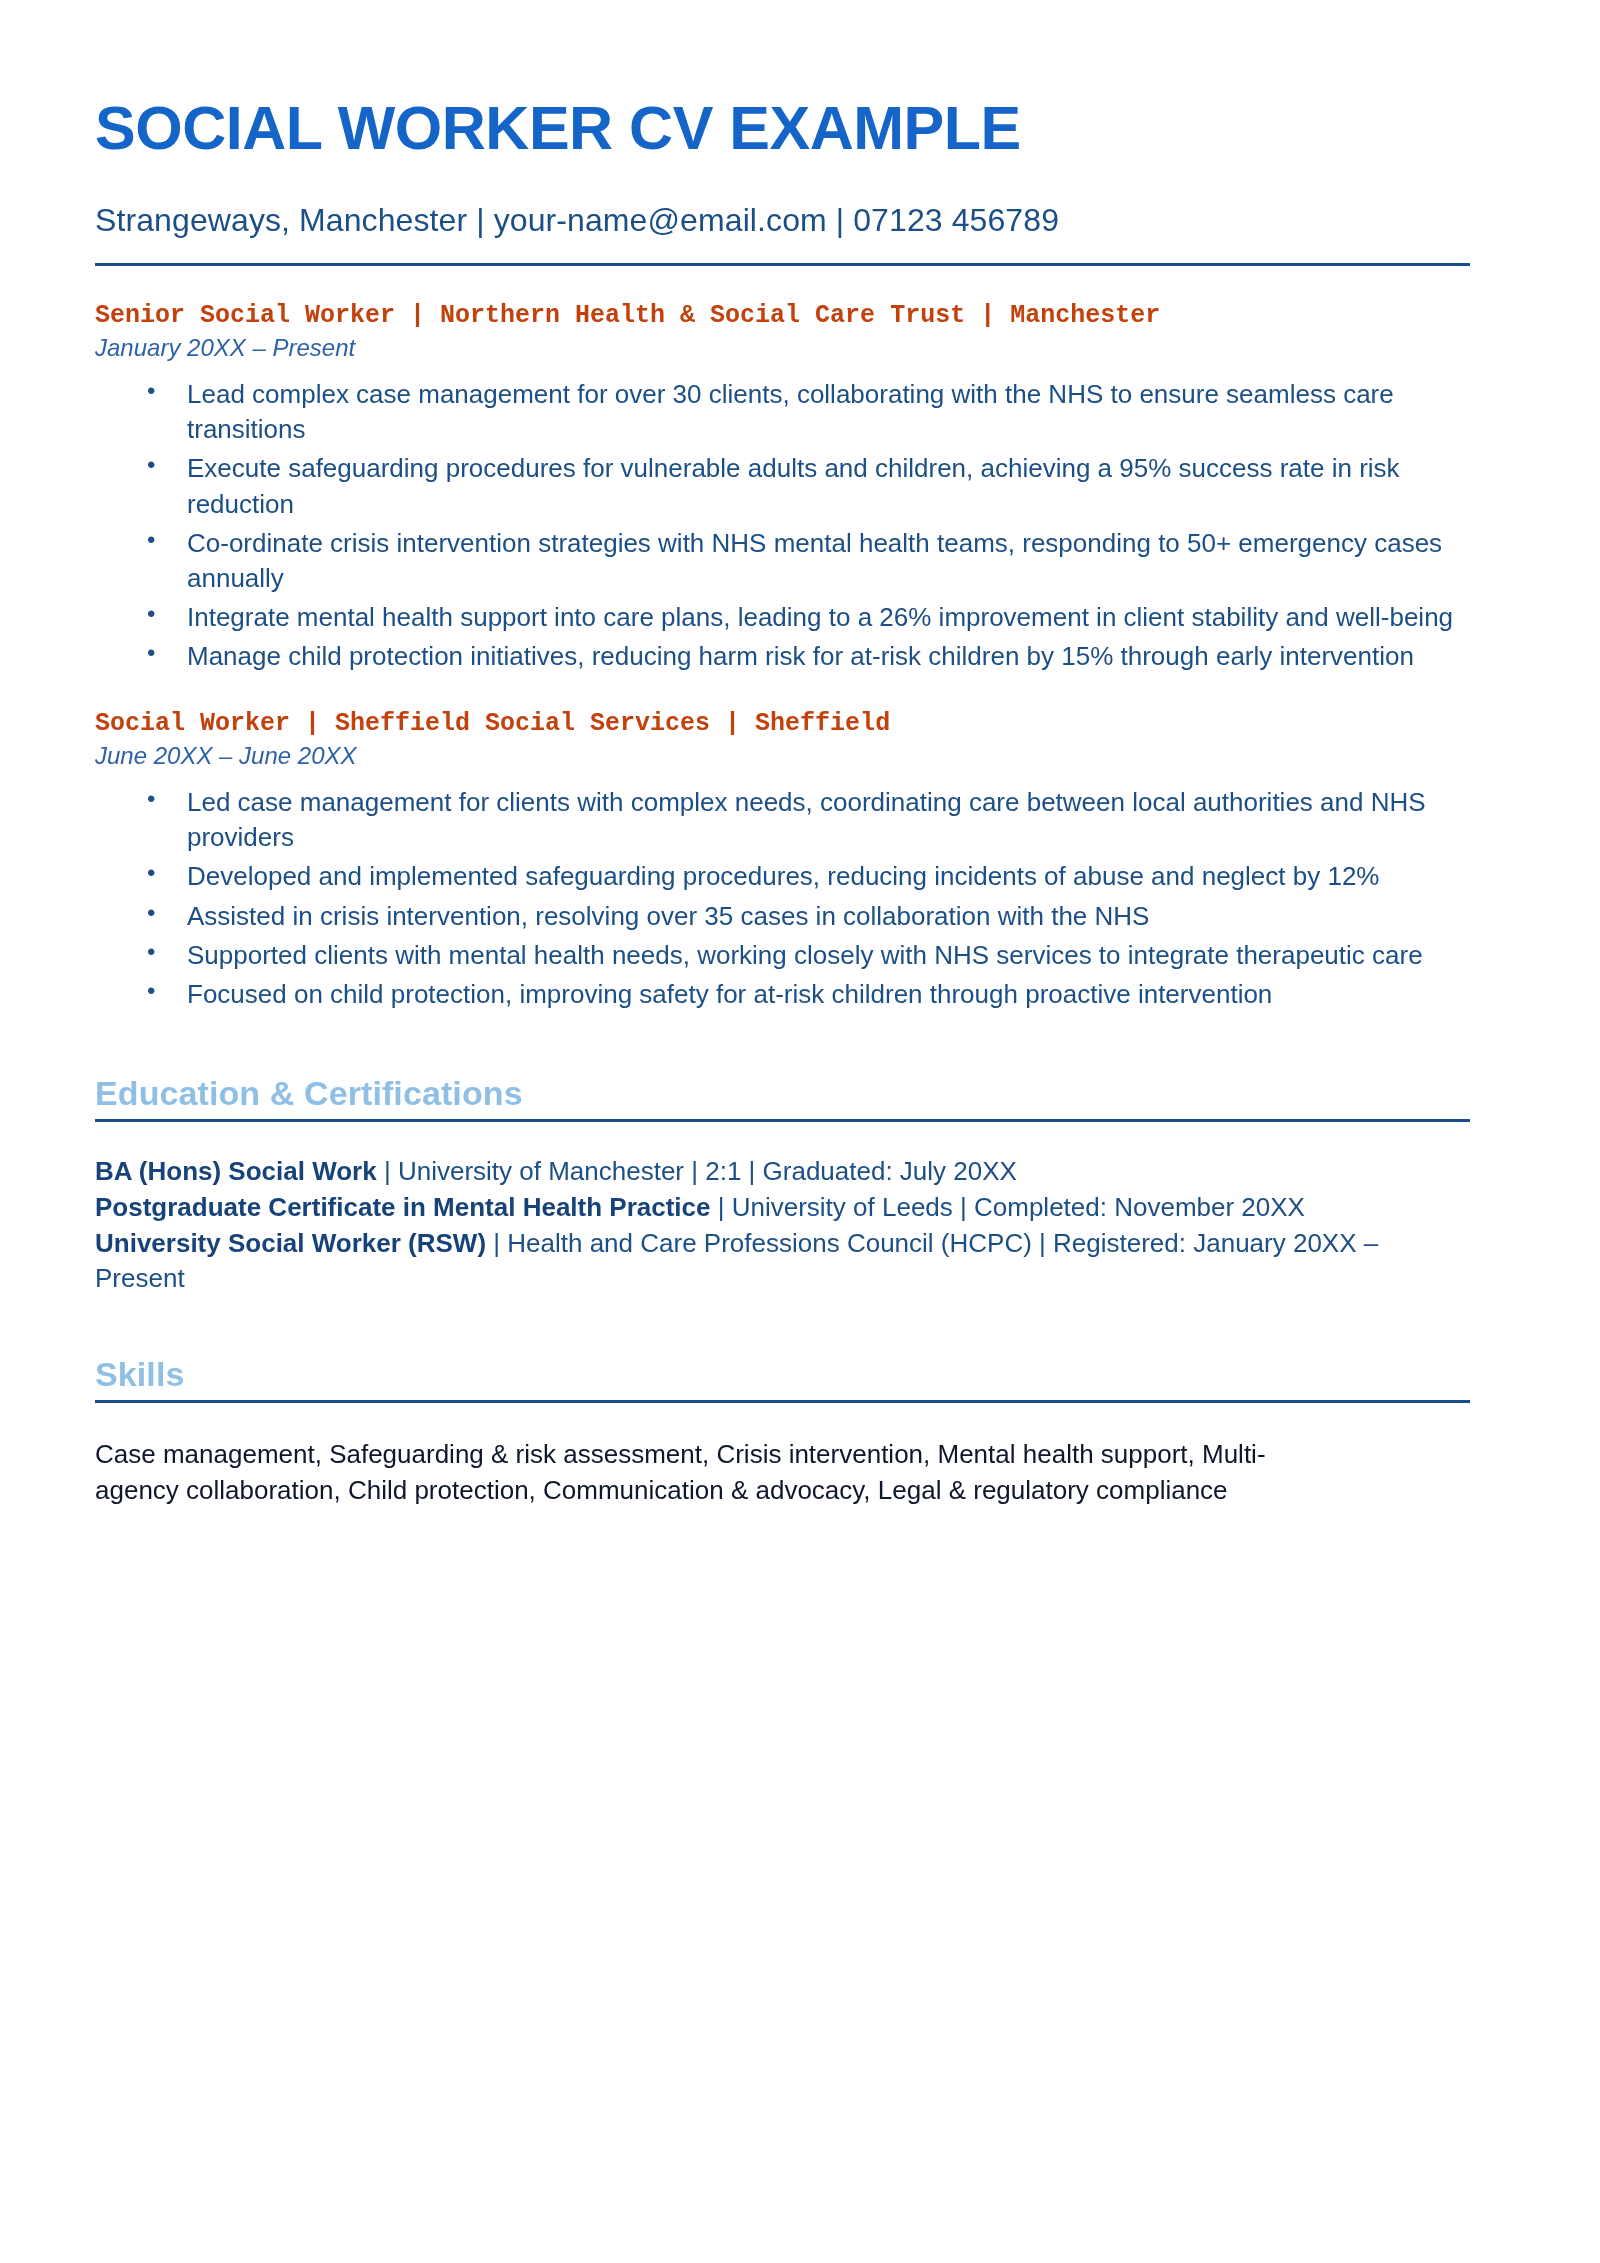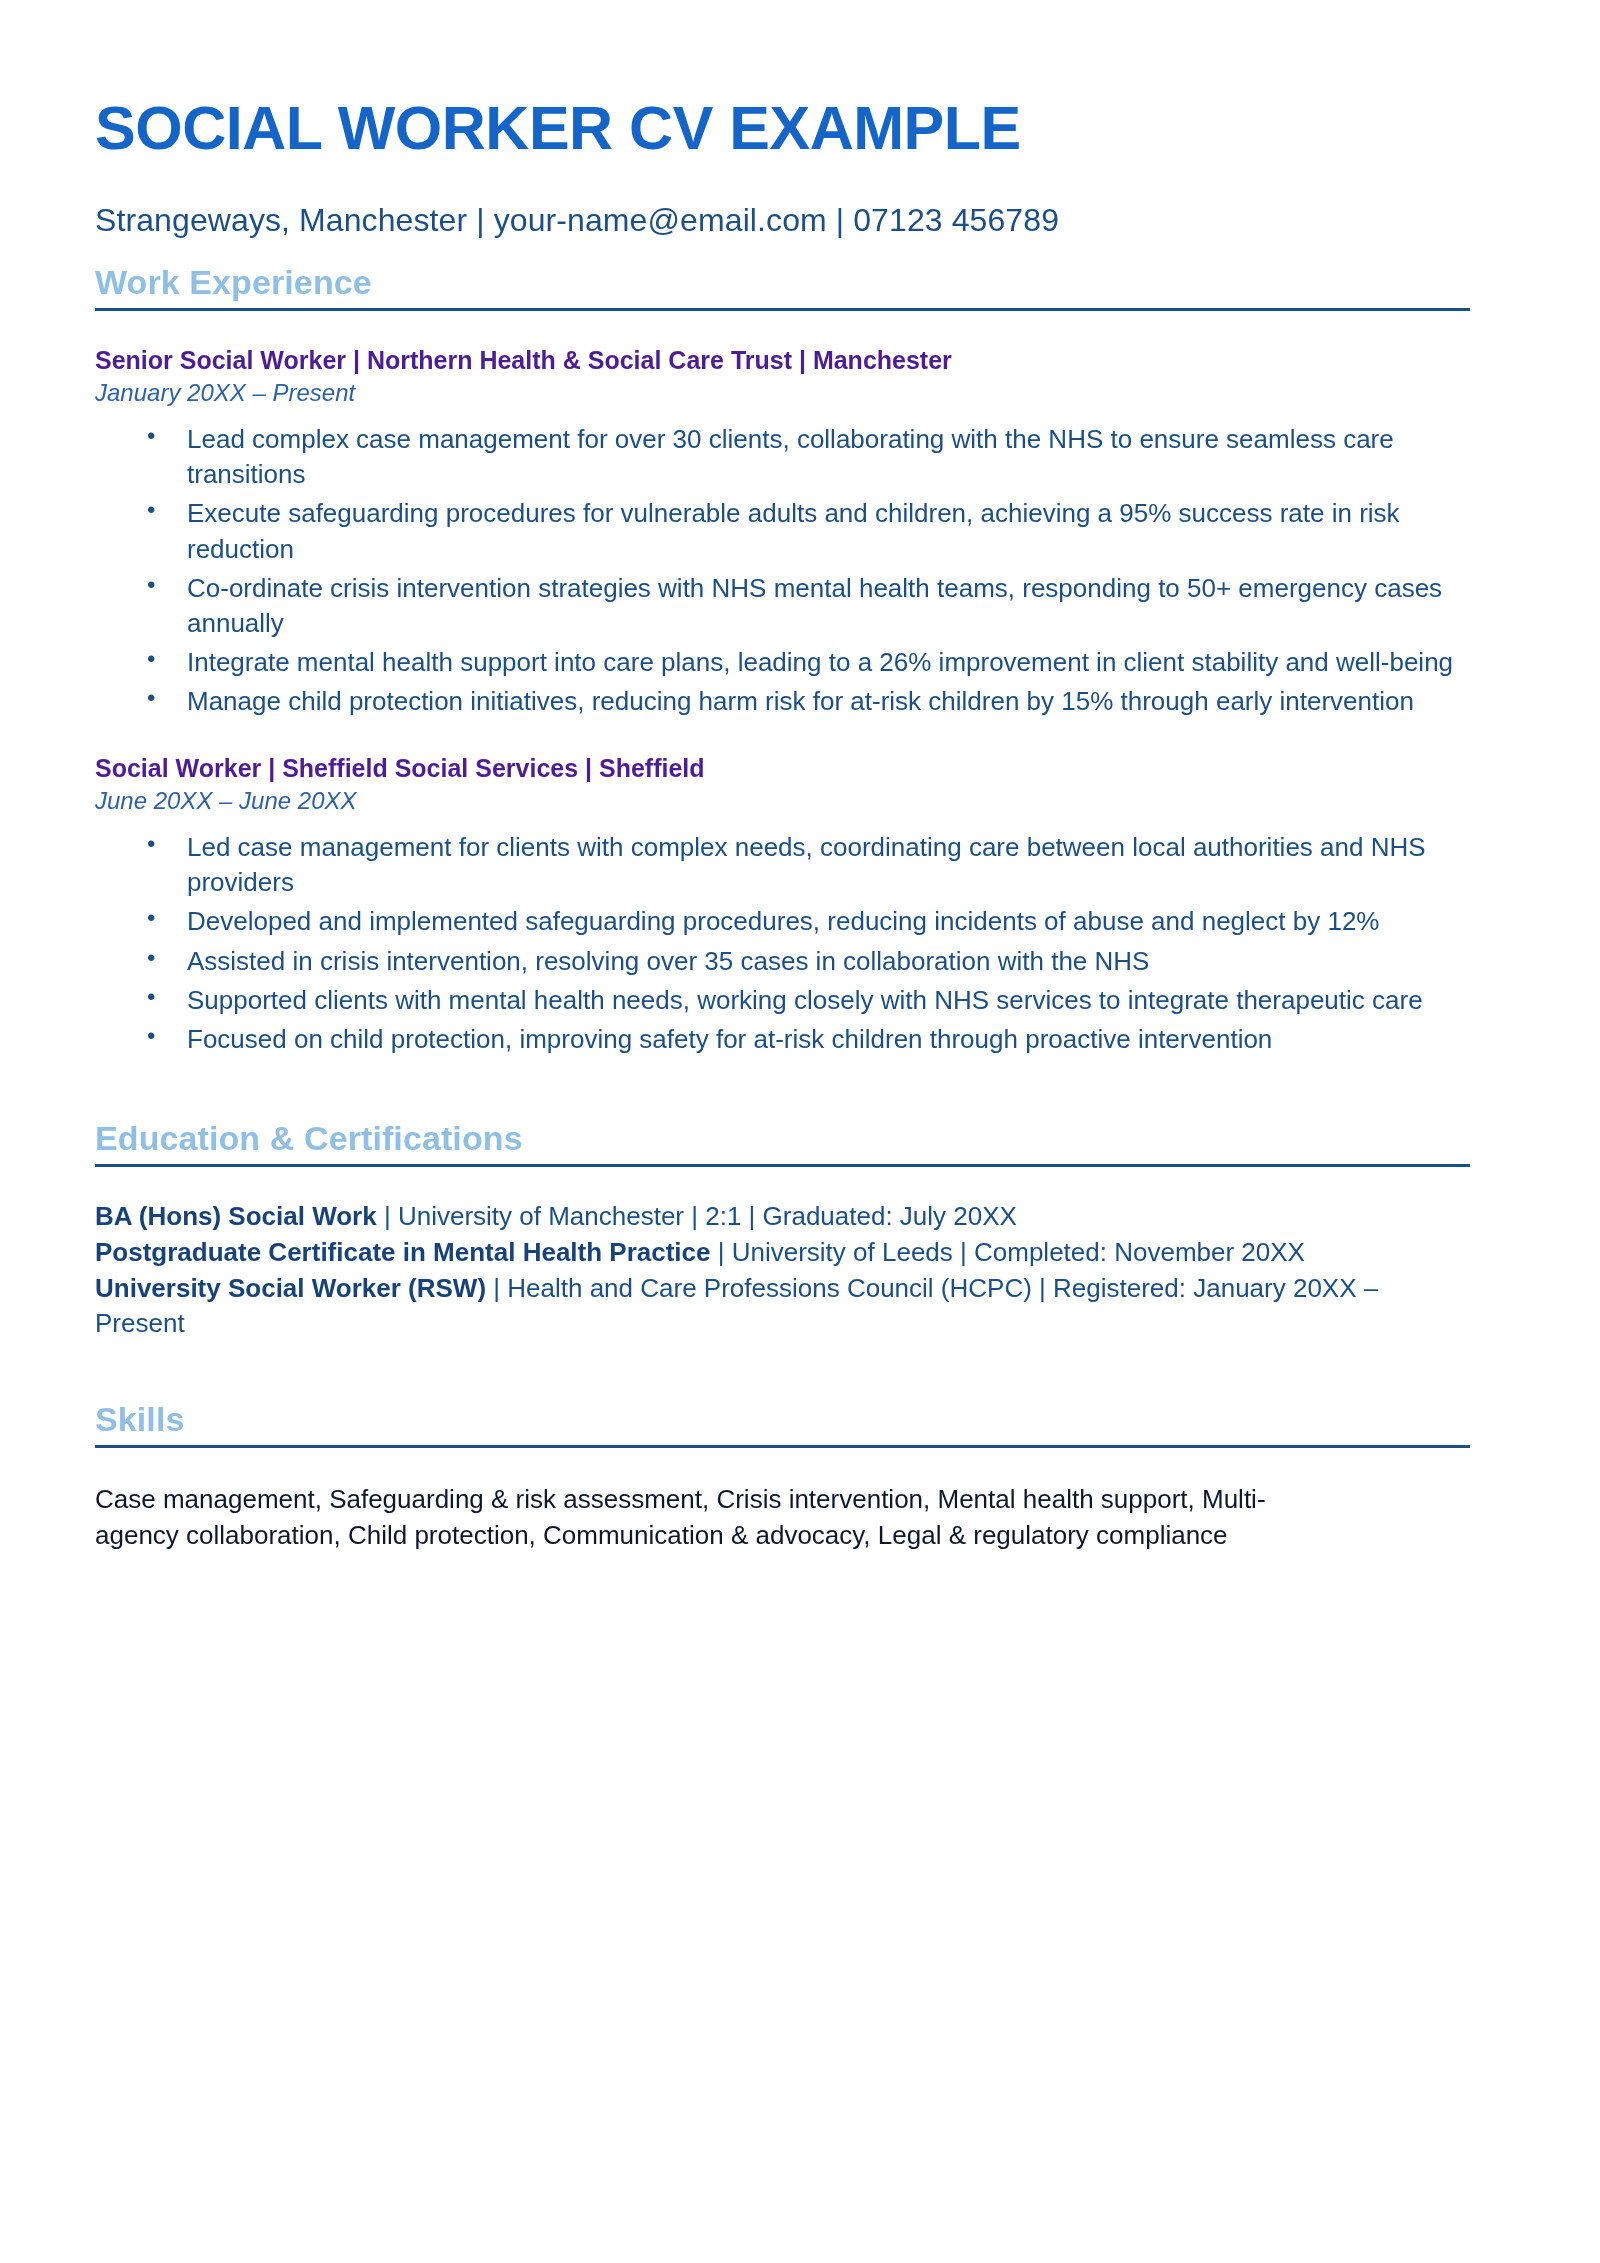--- a/index.html
+++ b/index.html
@@ -49,23 +49,24 @@
     border-top: 3px solid #1a4e8a;
     margin: 0 0 0 0;
     width: 100%;
   }
   .job {
     margin-top: 34px;
   }
   .job-title {
     font-size: 25px;
     font-weight: bold;
-    color: #4c1d95;
+    color: #c2410c;
     margin: 0;
     line-height: 1.25;
+    font-family: Liberation Mono, monospace;
   }
   .job-dates {
     font-size: 24px;
     font-style: italic;
     color: #2d62a8;
     margin: 2px 0 0 0;
     line-height: 1.25;
   }
   ul.bullets {
     list-style: none;
@@ -113,21 +114,20 @@
 </head>
 <body>
 
 <div class="page">
 
   <h1 class="cv-title">SOCIAL WORKER CV EXAMPLE</h1>
 
   <p class="contact-line">Strangeways, Manchester | your-name@email.com | 07123 456789</p>
 
   <div class="section">
-    <h2 class="section-heading">Work Experience</h2>
     <hr class="section-rule">
 
     <div class="job">
       <p class="job-title">Senior Social Worker | Northern Health &amp; Social Care Trust | Manchester</p>
       <p class="job-dates">January 20XX – Present</p>
       <ul class="bullets">
         <li>Lead complex case management for over 30 clients, collaborating with the NHS to ensure seamless care transitions</li>
         <li>Execute safeguarding procedures for vulnerable adults and children, achieving a 95% success rate in risk reduction</li>
         <li>Co-ordinate crisis intervention strategies with NHS mental health teams, responding to 50+ emergency cases annually</li>
         <li>Integrate mental health support into care plans, leading to a 26% improvement in client stability and well-being</li>

